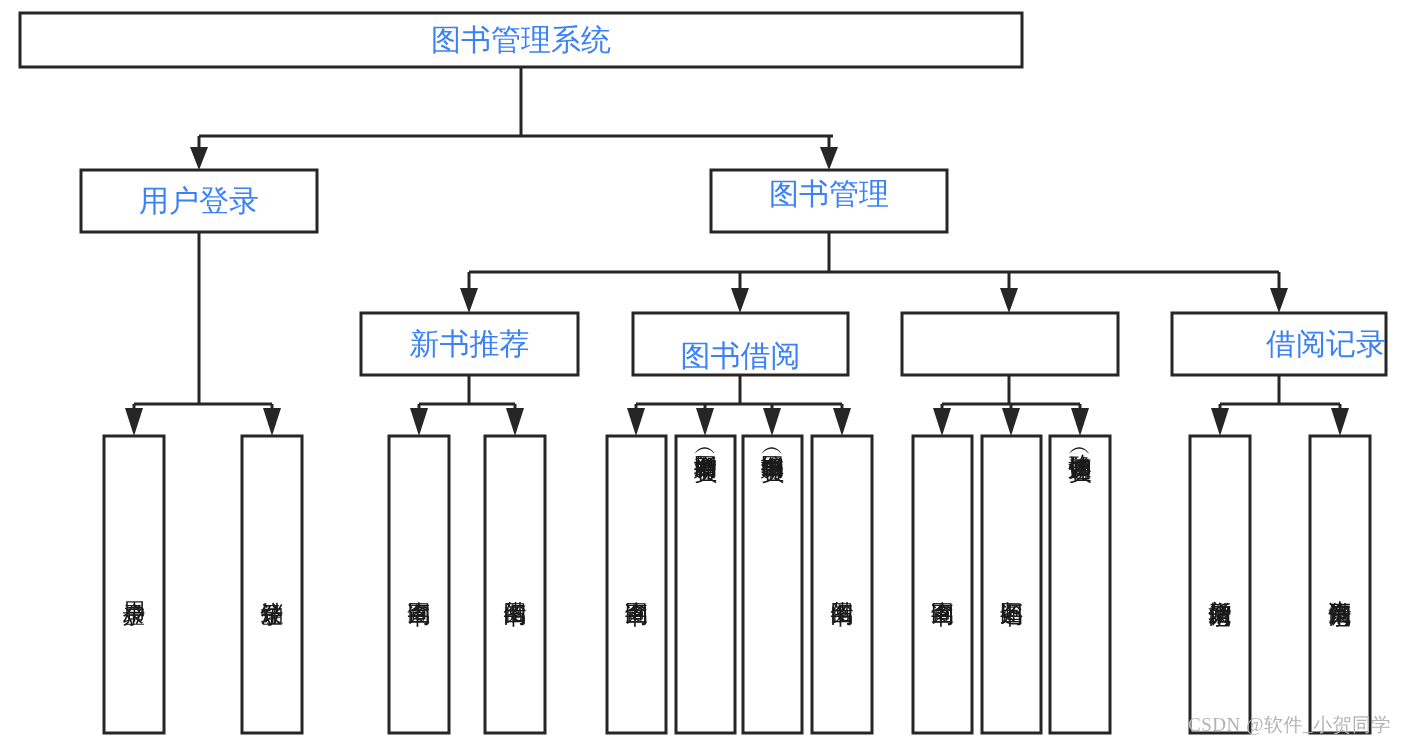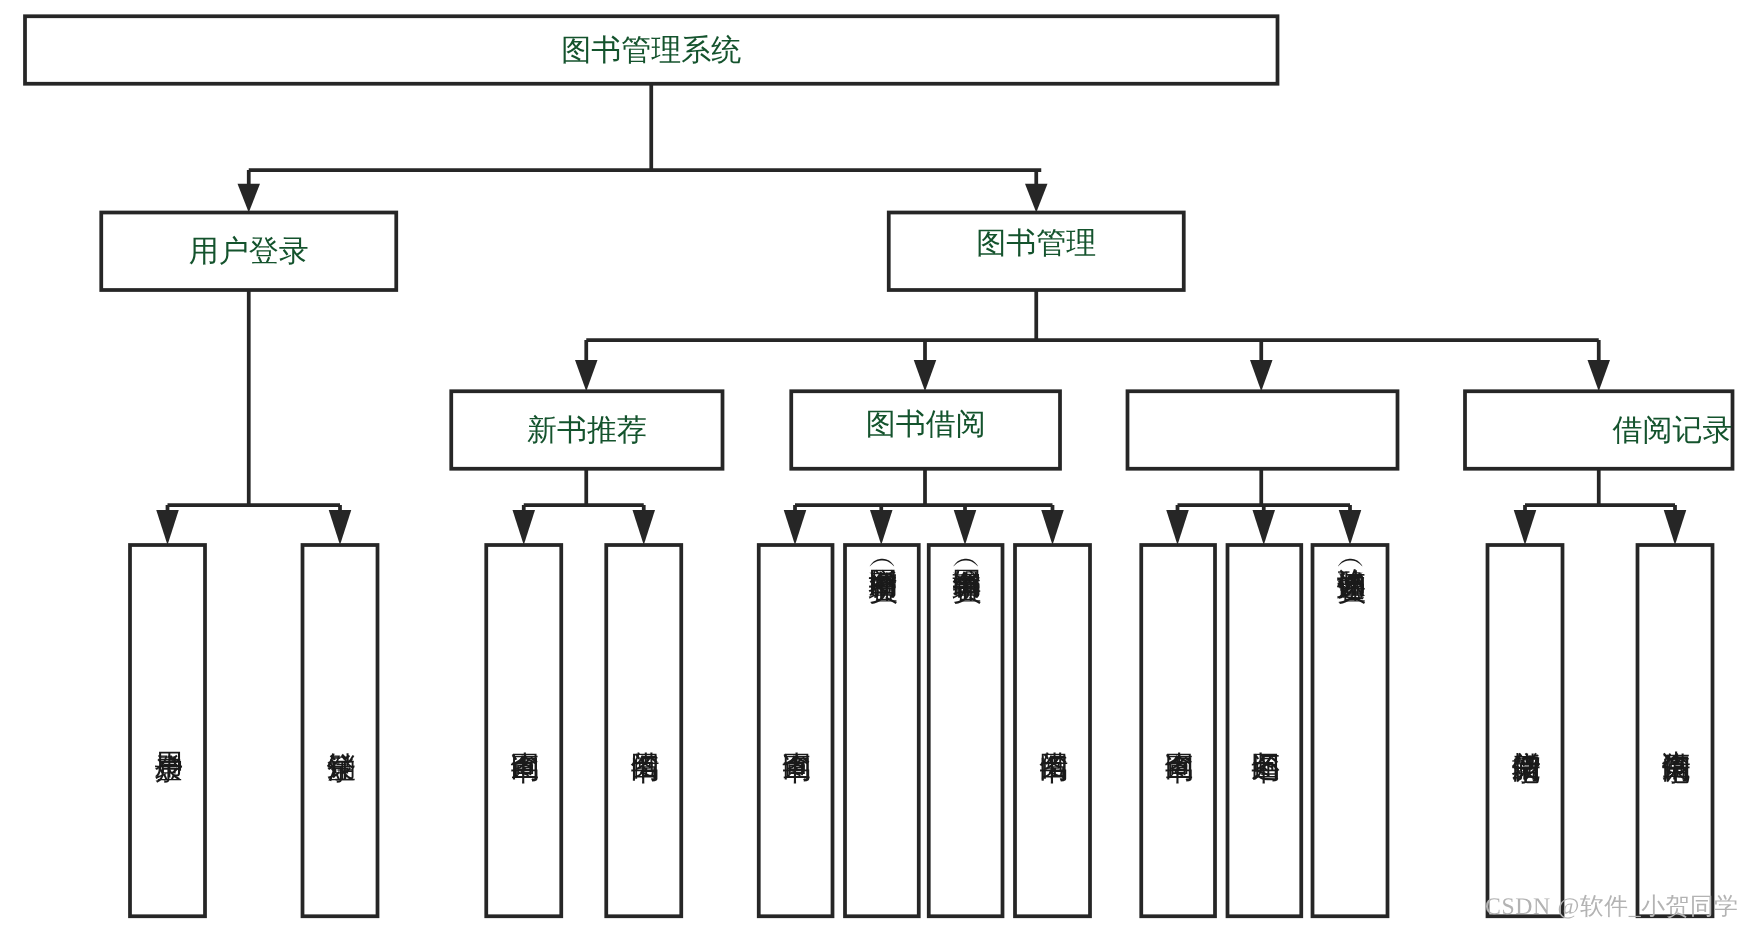--- a/index.html
+++ b/index.html
@@ -59,22 +59,22 @@
   }
   .hlabel-box {
     position: absolute;
     display: flex;
     align-items: center;
     justify-content: center;
     pointer-events: none;
   }
   .hlabel-text {
     font-family: Liberation Sans, sans-serif;
-    font-size: 24px;
-    color: #14532d;
+    font-size: 30px;
+    color: #3b82f6;
     white-space: nowrap;
   }
   #watermark {
     position: absolute;
     left: 1188px;
     top: 712px;
     font-family: Liberation Serif, serif;
     font-size: 19px;
     color: #b3b3b3;
     white-space: nowrap;
@@ -198,21 +198,21 @@
   </div>
 
   <div class="hlabel-box" style="left:711px; top:170px; width:236px; height:48px;">
     <span class="hlabel-text">图书管理</span>
   </div>
 
   <div class="hlabel-box" style="left:361px; top:313px; width:217px; height:62px;">
     <span class="hlabel-text">新书推荐</span>
   </div>
 
-  <div class="hlabel-box" style="left:633px; top:308px; width:215px; height:62px;">
+  <div class="hlabel-box" style="left:633px; top:325px; width:215px; height:62px;">
     <span class="hlabel-text">图书借阅</span>
   </div>
 
 
   <div class="hlabel-box" style="left:1172px; top:313px; width:214px; height:62px;justify-content:flex-end;">
     <span class="hlabel-text">借阅记录</span>
   </div>
 
   <div class="vlabel-box" style="left:104px; top:436px; width:60px; height:297px;">
     <span class="vlabel-text">用户登录</span>

